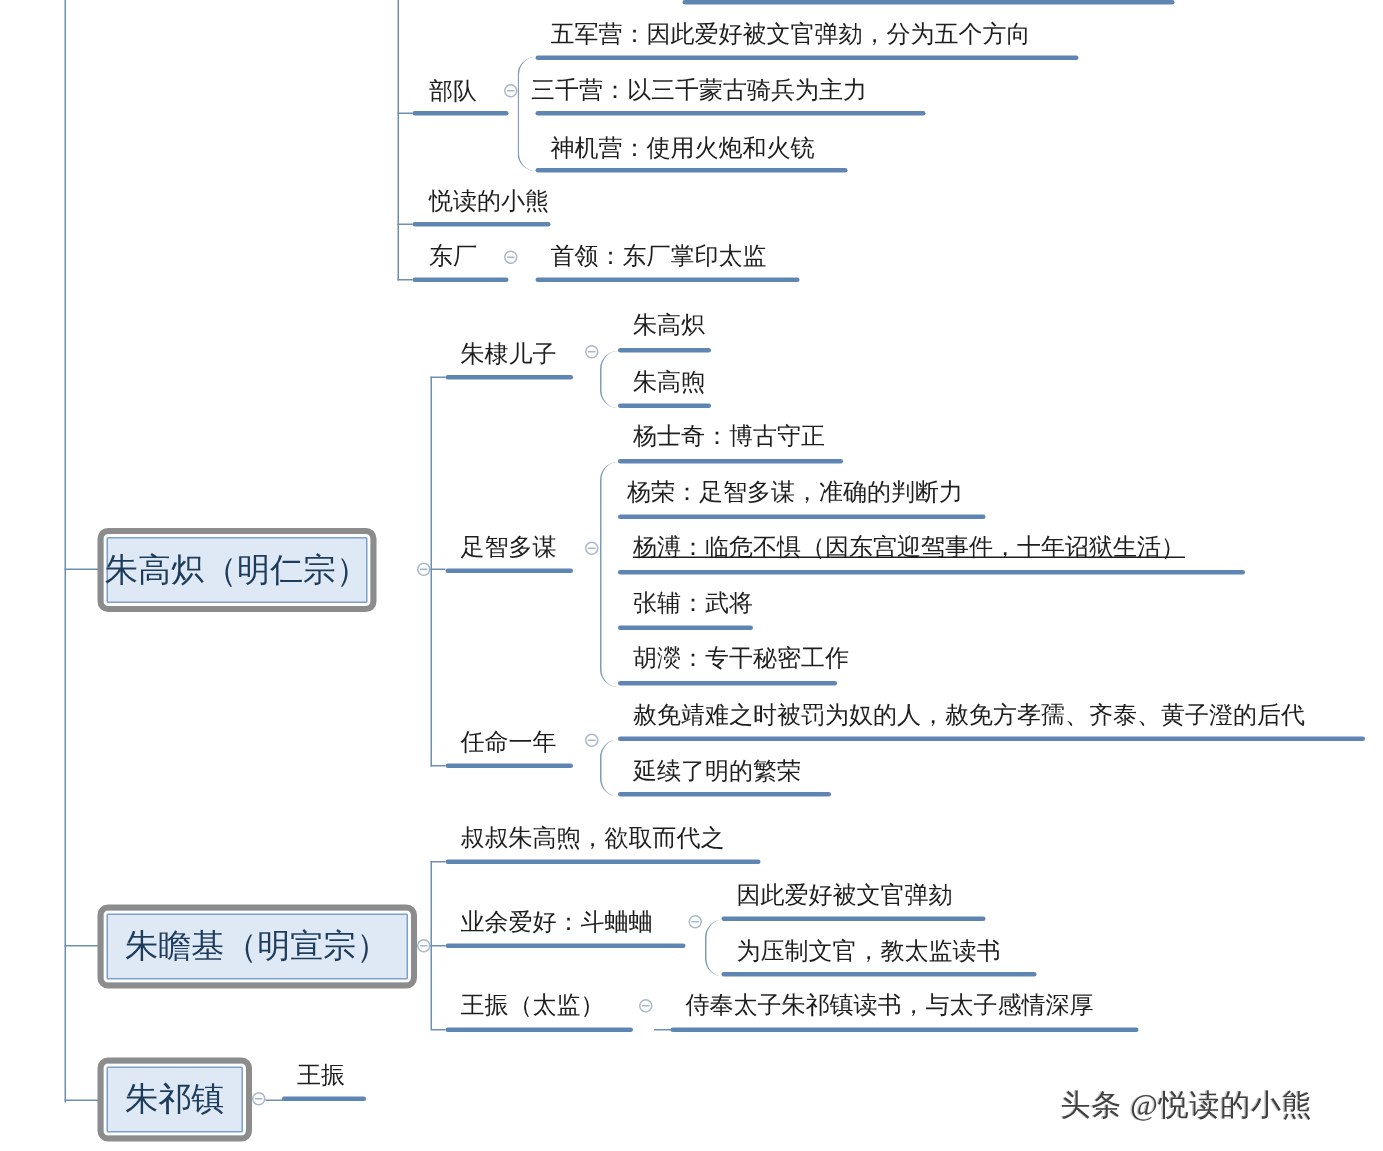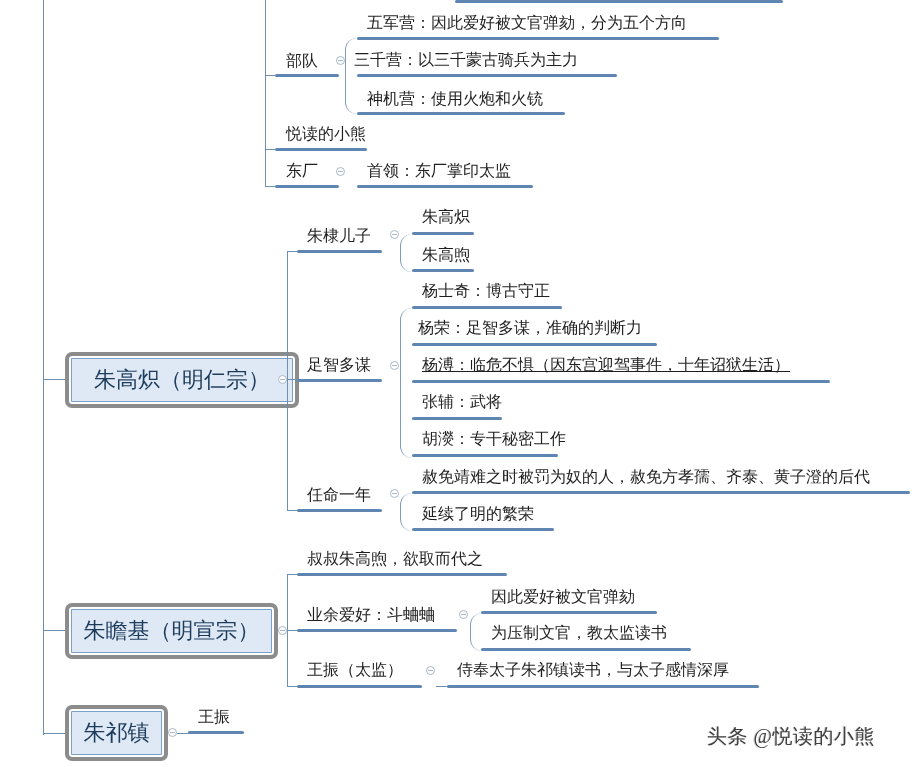--- a/index.html
+++ b/index.html
@@ -62,21 +62,21 @@
 <div class="lbl" style="left:286px; top:124px;">悦读的小熊</div>
 <div class="uline" style="left:275px; top:148px; width:92px;"></div>
 
 <div class="hline" style="left:265px; top:186px; width:10px;"></div>
 <div class="lbl" style="left:286px; top:161px;">东厂</div>
 <div class="uline" style="left:275px; top:185px; width:64px;"></div>
 <div class="collapse" style="left:336px; top:167px;"></div>
 <div class="lbl" style="left:367px; top:161px;">首领：东厂掌印太监</div>
 <div class="uline" style="left:357px; top:185px; width:176px;"></div>
 
-<div class="root" style="left:65px; top:352px; width:234px; height:56px;">朱高炽（明仁宗）</div>
+<div class="root" style="left:65px; top:352px; width:186px; height:56px;">朱高炽（明仁宗）</div>
 <div class="collapse" style="left:278px; top:375px;"></div>
 <div class="vline" style="left:287px; top:251px; height:260px;"></div>
 <div class="hline" style="left:287px; top:379px; width:10px;"></div>
 
 <div class="lbl" style="left:307px; top:226px;">朱棣儿子</div>
 <div class="uline" style="left:297px; top:250px; width:85px;"></div>
 <div class="hline" style="left:287px; top:251px; width:10px;"></div>
 <div class="collapse" style="left:390px; top:230px;"></div>
 <div class="brace" style="left:400px; top:234px; width:12px; height:38px;"></div>
 <div class="lbl" style="left:422px; top:207px;">朱高炽</div>
@@ -117,21 +117,21 @@
 <div class="uline" style="left:297px; top:573px; width:210px;"></div>
 <div class="hline" style="left:287px; top:574px; width:10px;"></div>
 
 <div class="lbl" style="left:307px; top:605px;">业余爱好：斗蛐蛐</div>
 <div class="uline" style="left:297px; top:629px; width:160px;"></div>
 <div class="hline" style="left:287px; top:630px; width:10px;"></div>
 <div class="collapse" style="left:459px; top:610px;"></div>
 <div class="brace" style="left:470px; top:613px; width:12px; height:38px;"></div>
 <div class="lbl" style="left:491px; top:587px;">因此爱好被文官弹劾</div>
 <div class="uline" style="left:481px; top:611px; width:176px;"></div>
-<div class="lbl" style="left:491px; top:624px;font-family:Liberation Mono, monospace;">为压制文官，教太监读书</div>
+<div class="lbl" style="left:491px; top:624px;">为压制文官，教太监读书</div>
 <div class="uline" style="left:481px; top:648px; width:210px;"></div>
 
 <div class="lbl" style="left:307px; top:660px;">王振（太监）</div>
 <div class="uline" style="left:297px; top:685px; width:125px;"></div>
 <div class="hline" style="left:287px; top:686px; width:10px;"></div>
 <div class="collapse" style="left:426px; top:666px;"></div>
 <div class="hline" style="left:436px; top:686px; width:12px;"></div>
 <div class="lbl" style="left:457px; top:660px;">侍奉太子朱祁镇读书，与太子感情深厚</div>
 <div class="uline" style="left:447px; top:685px; width:312px;"></div>
 

